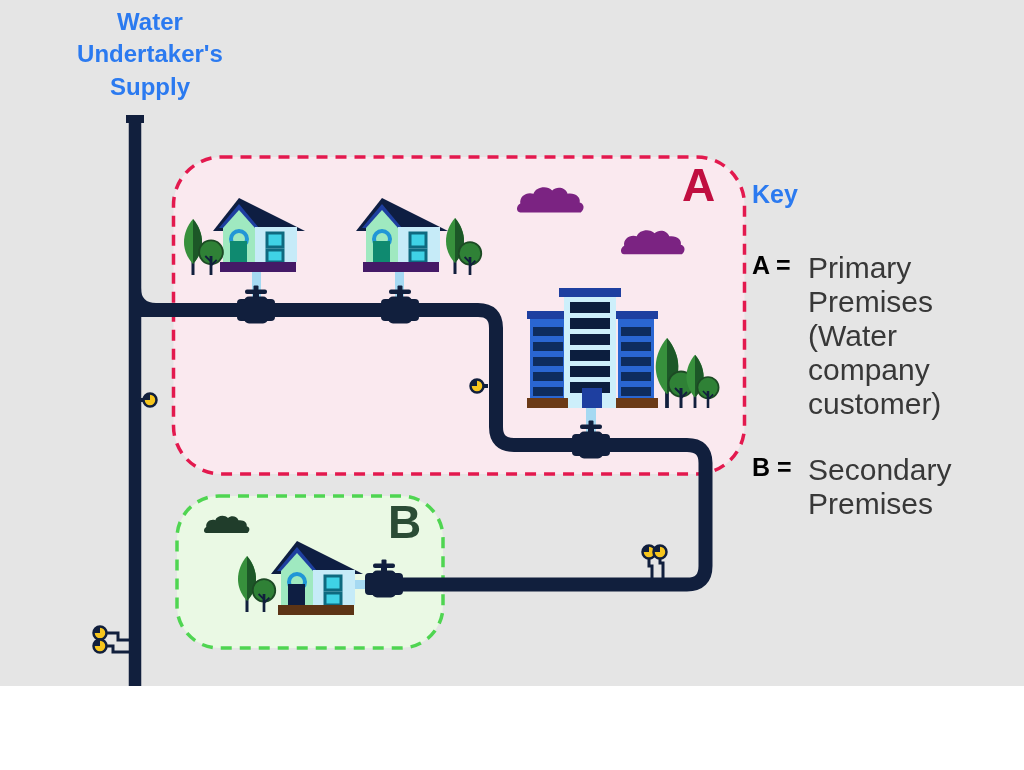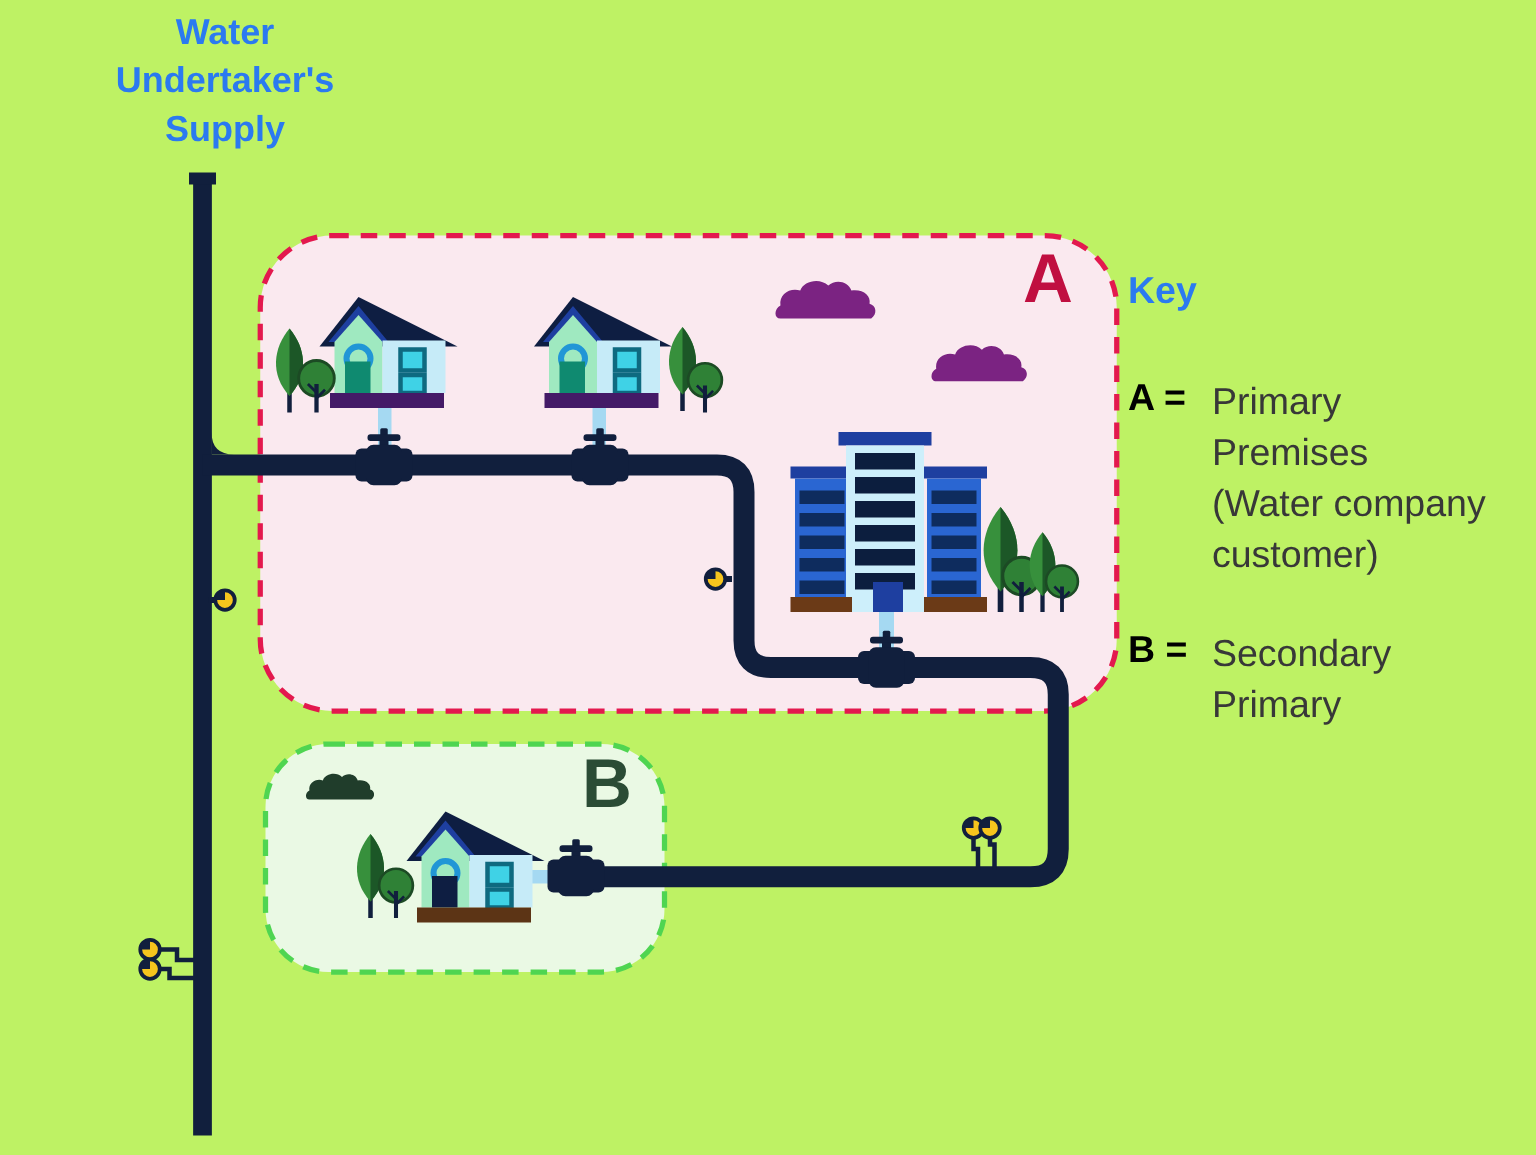--- a/index.html
+++ b/index.html
@@ -1,33 +1,33 @@
 <!DOCTYPE html>
 <html><head>
 <meta charset="utf-8">
 <style>
   html,body{margin:0;padding:0;background:#ffffff;}
   #stage{
-    position:relative;width:1024px;height:770px;background:#bef264;overflow:hidden;
+    position:relative;width:1024px;height:686px;background:#e5e5e5;overflow:hidden;
     font-family:"Liberation Sans", sans-serif;
   }
   #diagram-svg{position:absolute;left:0;top:0;}
   .overlay{position:absolute;white-space:pre-line;}
   .title{
     left:50px;top:6px;width:200px;text-align:center;
     font-size:24px;font-weight:bold;color:#2b7af0;line-height:1.35;
   }
   .label-a{left:682px;top:162px;font-size:46px;font-weight:bold;color:#c00f40;line-height:1;}
   .label-b{left:388px;top:499px;font-size:46px;font-weight:bold;color:#2b4c35;line-height:1;}
   .key{left:752px;top:162px;width:256px;}
   .key-heading{font-size:25px;font-weight:bold;color:#2b7af0;}
   .key-row{display:flex;gap:10px;margin-top:24px;}
   .key-row.second{margin-top:14px;}
   .key-term{font-size:25px;font-weight:bold;color:#000000;width:46px;flex:0 0 auto;}
-  .key-def{font-size:25px;color:#383838;line-height:34px;white-space:pre-line;}
+  .key-def{font-size:30px;color:#383838;line-height:34px;white-space:pre-line;}
 </style>
 </head>
 <body>
 
 <div id="stage">
 
   <svg id="diagram-svg" width="1024" height="770" viewBox="0 0 1024 770">
     <defs>
       <g id="stoptap" fill="#f6c51d">
         <circle cx="0" cy="0" r="6.5" stroke="#111f3d" stroke-width="2.5"></circle>
@@ -175,17 +175,17 @@
     <div class="key-row">
       <div class="key-term">A =</div>
       <div class="key-def">Primary
 Premises
 (Water company
 customer)</div>
     </div>
     <div class="key-row second">
       <div class="key-term">B =</div>
       <div class="key-def">Secondary
-Primary</div>
+Premises</div>
     </div>
   </div>
 
 </div>
 
 </body></html>

